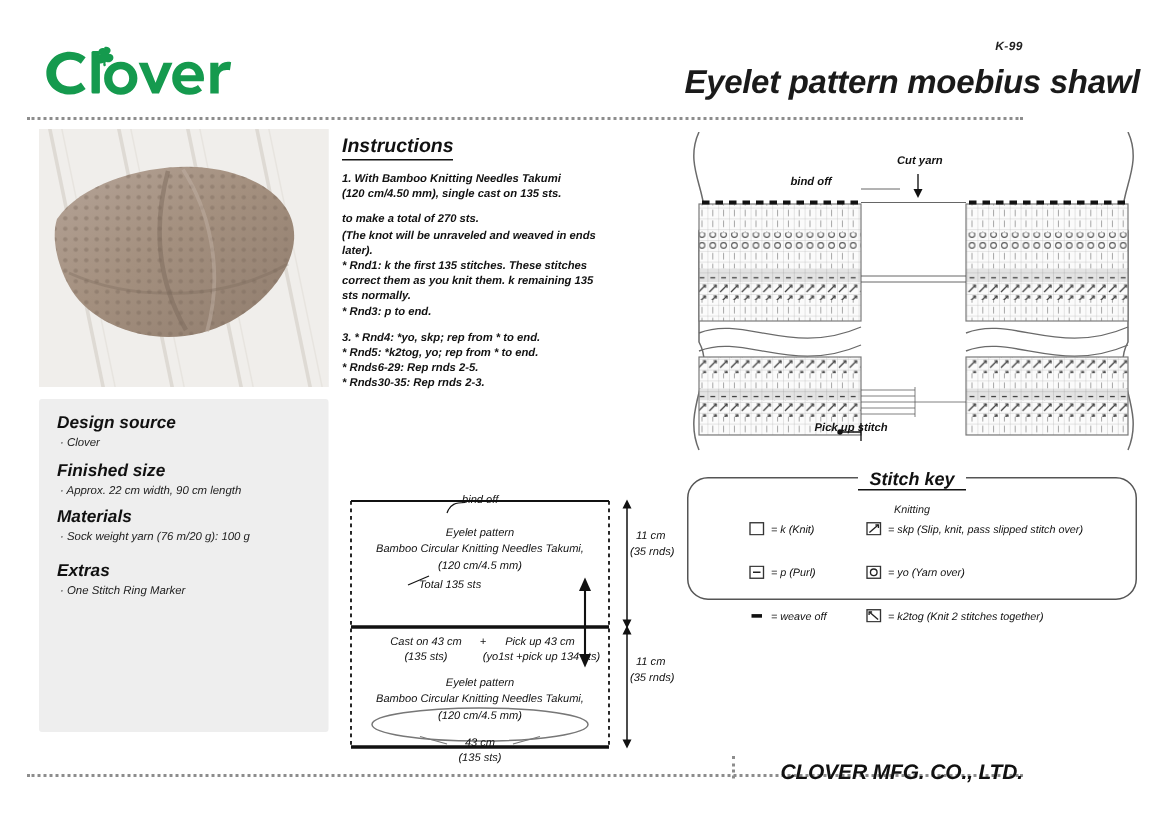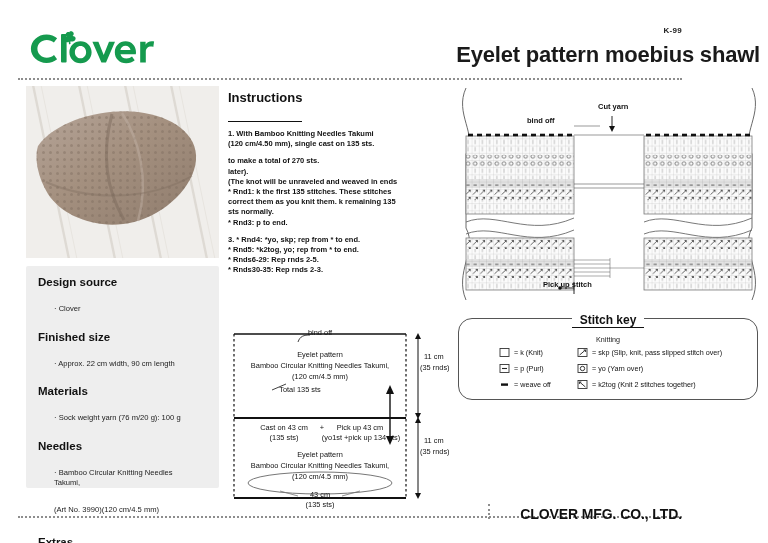--- a/index.html
+++ b/index.html
@@ -1,21 +1,21 @@
 <!DOCTYPE html>
 <html><head>
 <meta charset="utf-8">
 <style>
   html,body{margin:0;padding:0;}
   body{
     width:768px;height:543px;overflow:hidden;background:#ffffff;
     font-family:"Liberation Sans",sans-serif;color:#111;
     -webkit-font-smoothing:antialiased;
   }
-  .page{position:relative;width:700px;height:543px;}
+  .page{position:relative;width:700px;height:543px;font-style:italic;}
 
   
   .logo{position:absolute;left:22px;top:26px;width:140px;height:42px;}
   .logo svg{display:block;}
   .code{position:absolute;right:18px;top:26px;font-size:8px;font-weight:bold;color:#222;letter-spacing:.3px;}
   .title{
     position:absolute;left:330px;top:42px;width:430px;text-align:right;
     font-size:22px;font-weight:bold;color:#1a1a1a;letter-spacing:-.2px;
   }
   .dotrule{position:absolute;height:0;border-top:2px dotted #8d8d8d;}
@@ -32,28 +32,28 @@
   .photo .shawl{position:absolute;}
 
   .infobox{
     position:absolute;left:26px;top:266px;width:193px;height:222px;
     background:#eeeeee;border-radius:2px;padding:10px 12px 0 12px;
     box-sizing:border-box;
   }
   .infobox h3{margin:0 0 1px 0;font-size:11.5px;font-weight:bold;color:#111;}
   .infobox .grp{margin-bottom:7px;}
   .infobox .grp.last{margin-bottom:0;}
-  .infobox p{margin:16px;font-size:7.6px;line-height:10.6px;color:#222;}
+  .infobox p{margin:2px;font-size:7.6px;line-height:10.6px;color:#222;}
   .infobox .sp{height:4px;}
 
   
   .instr{position:absolute;left:228px;top:88px;width:200px;}
   .instr h2{
     margin:0 0 7px 0;font-size:13px;font-weight:bold;color:#111;
-    display:inline-block;border-bottom:1.6px solid #111;padding-bottom:16px;
+    display:inline-block;border-bottom:1.6px solid #111;padding-bottom:2px;
   }
   .instr p{margin:0;font-size:7.5px;line-height:10.2px;font-weight:bold;color:#111;}
   .instr .gap{height:7px;}
 
   
   .chart{position:absolute;left:450px;top:88px;width:318px;height:215px;}
   .chart svg{display:block;}
   .chart .lbl{position:absolute;font-size:7.5px;font-weight:bold;color:#111;white-space:nowrap;}
   .lbl-bindoff{left:77px;top:28px;}
   .lbl-cutyarn{left:148px;top:14px;}
@@ -71,21 +71,21 @@
   }
   .key .kt{
     position:absolute;left:0;right:0;top:-9px;text-align:center;
   }
   .key .kt span{
     background:#fff;padding:0 8px;font-size:12px;font-weight:bold;color:#111;
     border-bottom:1.5px solid #111;
   }
   .key .sub{position:absolute;left:0;right:0;top:16px;text-align:center;font-size:7.2px;color:#222;}
   .key .cols{position:absolute;left:14px;right:8px;top:29px;display:flex;}
-  .key .col{display:flex;flex-direction:column;gap:7px;}
+  .key .col{display:flex;flex-direction:column;gap:20px;}
   .key .col.a{width:104px;padding-left:26px;box-sizing:border-box;}
   .key .col.b{flex:1;}
   .key .row{display:flex;align-items:center;gap:4px;font-size:7.2px;color:#111;white-space:nowrap;}
   .sym{width:11px;height:9px;flex:0 0 auto;}
   .sym svg{display:block;}
 
   
   .footer{
     position:absolute;right:18px;top:506px;font-size:14px;font-weight:bold;color:#111;letter-spacing:-.1px;
   }
@@ -161,43 +161,38 @@
       <p>· Clover</p>
     </div>
     <div class="grp">
       <h3>Finished size</h3>
       <p>· Approx. 22 cm width, 90 cm length</p>
     </div>
     <div class="grp">
       <h3>Materials</h3>
       <p>· Sock weight yarn (76 m/20 g): 100 g</p>
     </div>
-    <div class="grp">
-      <h3>Needles</h3>
-      <p>· Bamboo Circular Knitting Needles Takumi,</p>
-      <p>(Art No. 3990)(120 cm/4.5 mm)</p>
-    </div>
     <div class="sp"></div>
     <div class="grp last">
       <h3>Extras</h3>
       <p>· One Stitch Ring Marker</p>
     </div>
   </div>
 
   <div class="instr">
     <h2>Instructions</h2>
     <div>
       <p>1. With Bamboo Knitting Needles Takumi</p>
       <p>(120 cm/4.50 mm), single cast on 135 sts.</p>
     </div>
     <div class="gap"></div>
     <div>
       <p>to make a total of 270 sts.</p>
+      <p>(The knot will be unraveled and weaved in ends</p>
       <p>later).</p>
-      <p>(The knot will be unraveled and weaved in ends</p>
       <p>* Rnd1: k the first 135 stitches. These stitches</p>
       <p>correct them as you knit them. k remaining 135</p>
       <p>sts normally.</p>
       <p>* Rnd3: p to end.</p>
     </div>
     <div class="gap"></div>
     <div>
       <p>3. * Rnd4: *yo, skp; rep from * to end.</p>
       <p>* Rnd5: *k2tog, yo; rep from * to end.</p>
       <p>* Rnds6-29: Rep rnds 2-5.</p>

